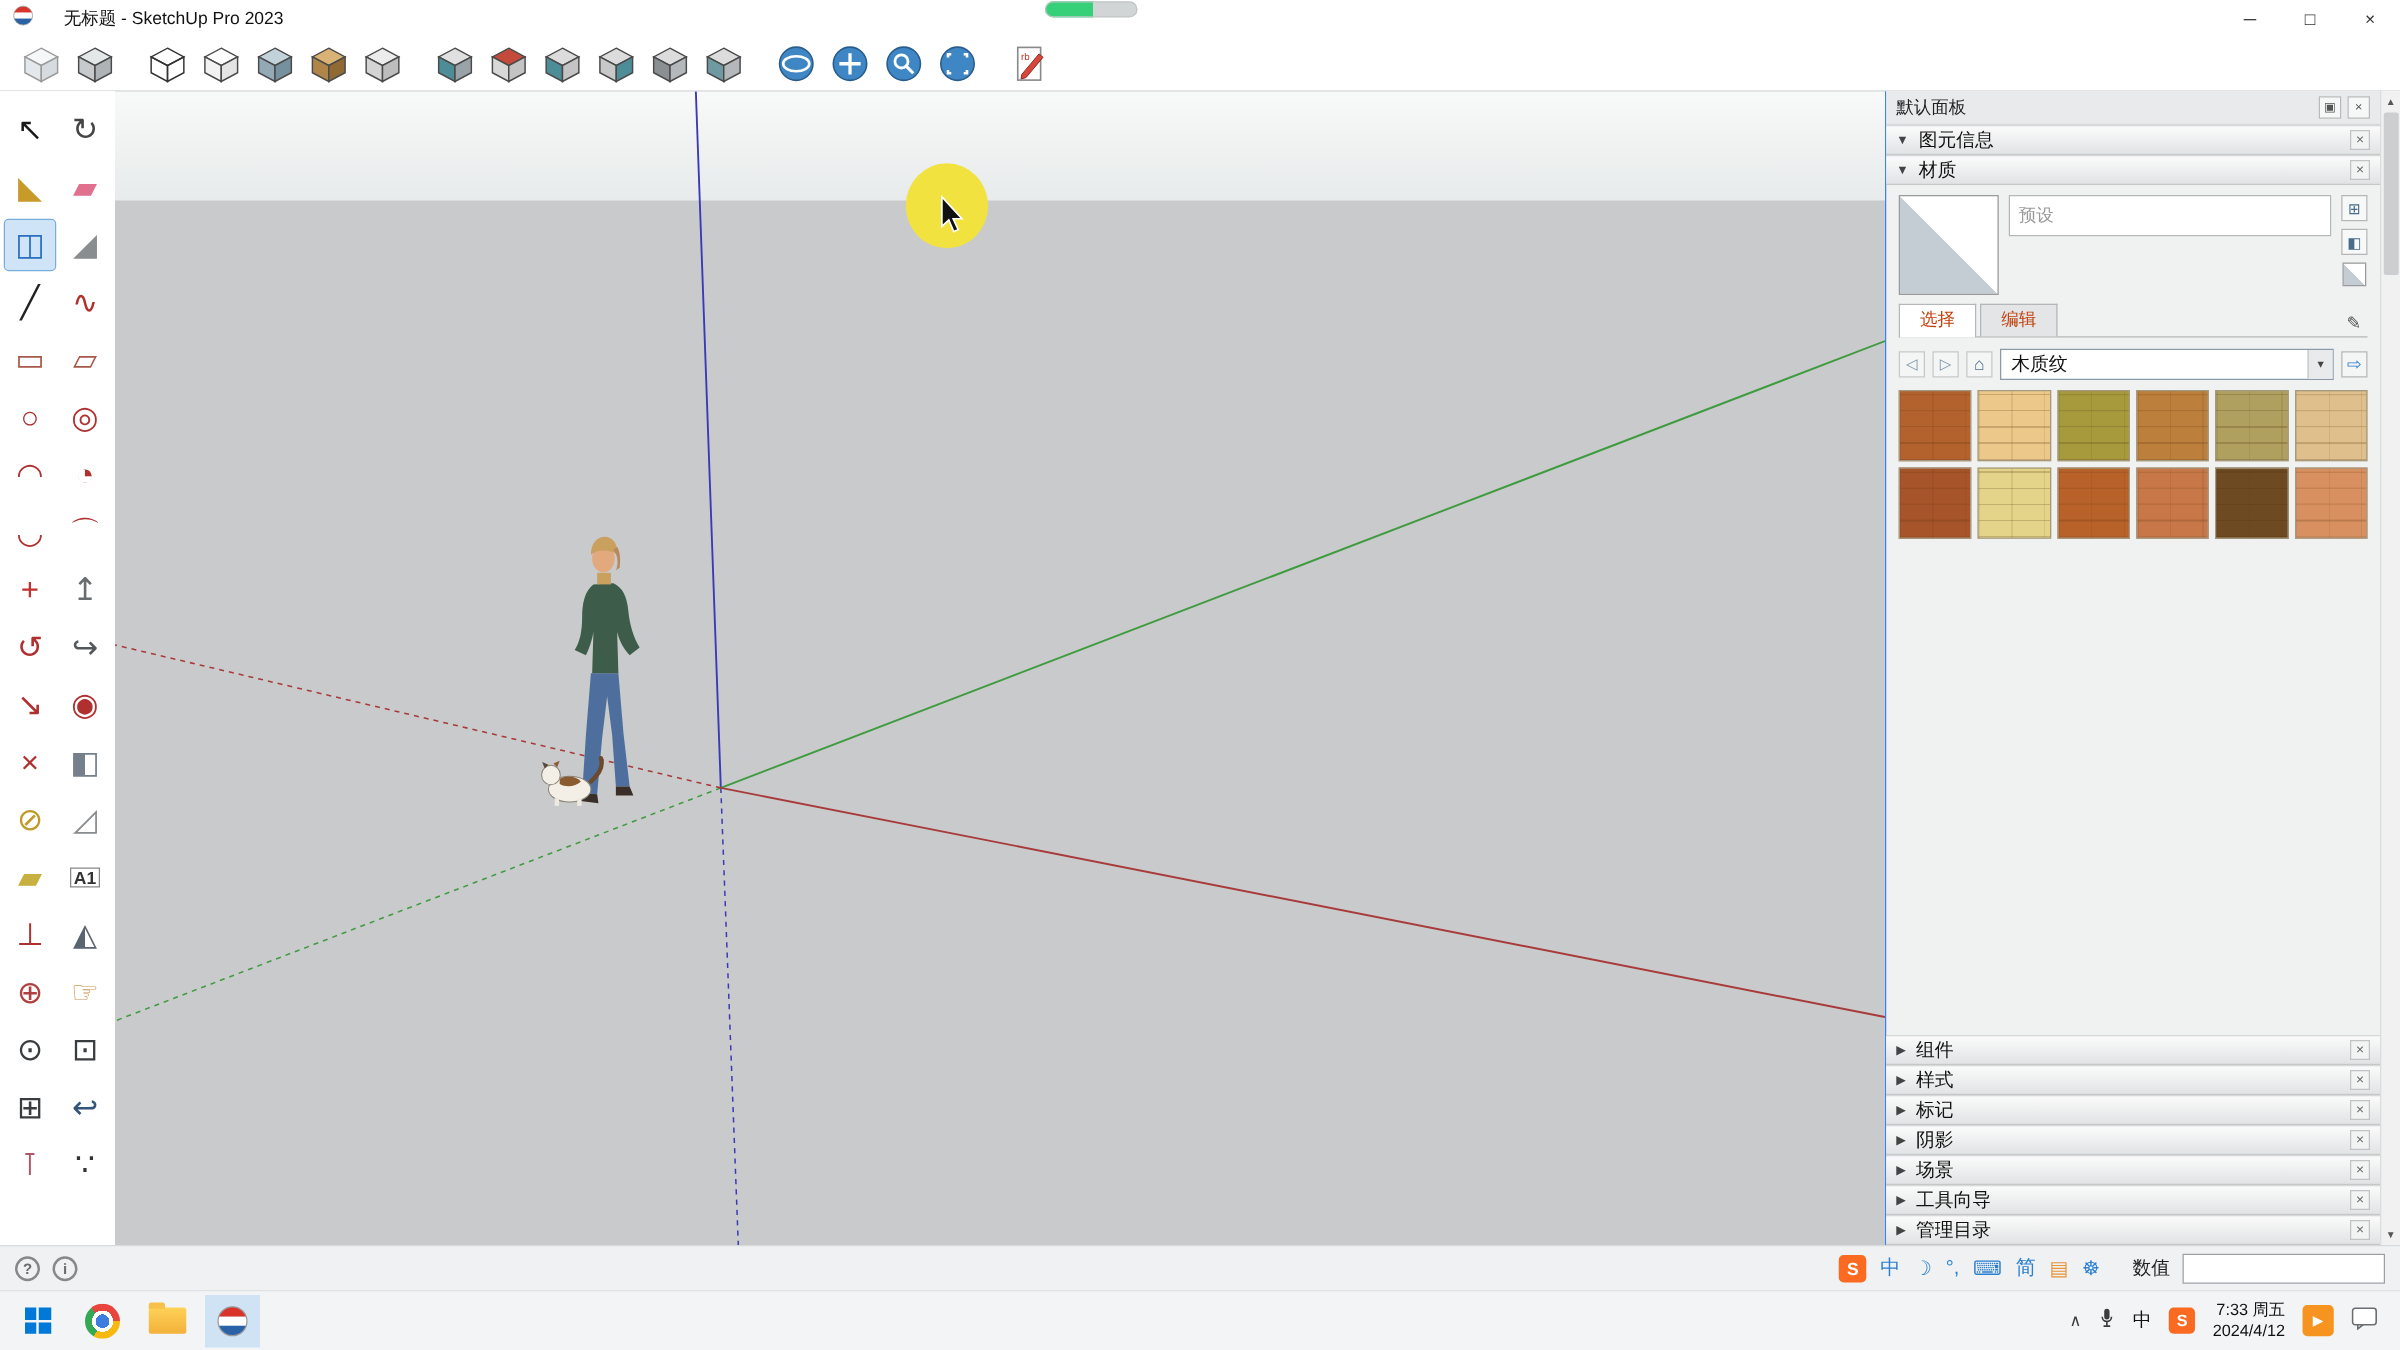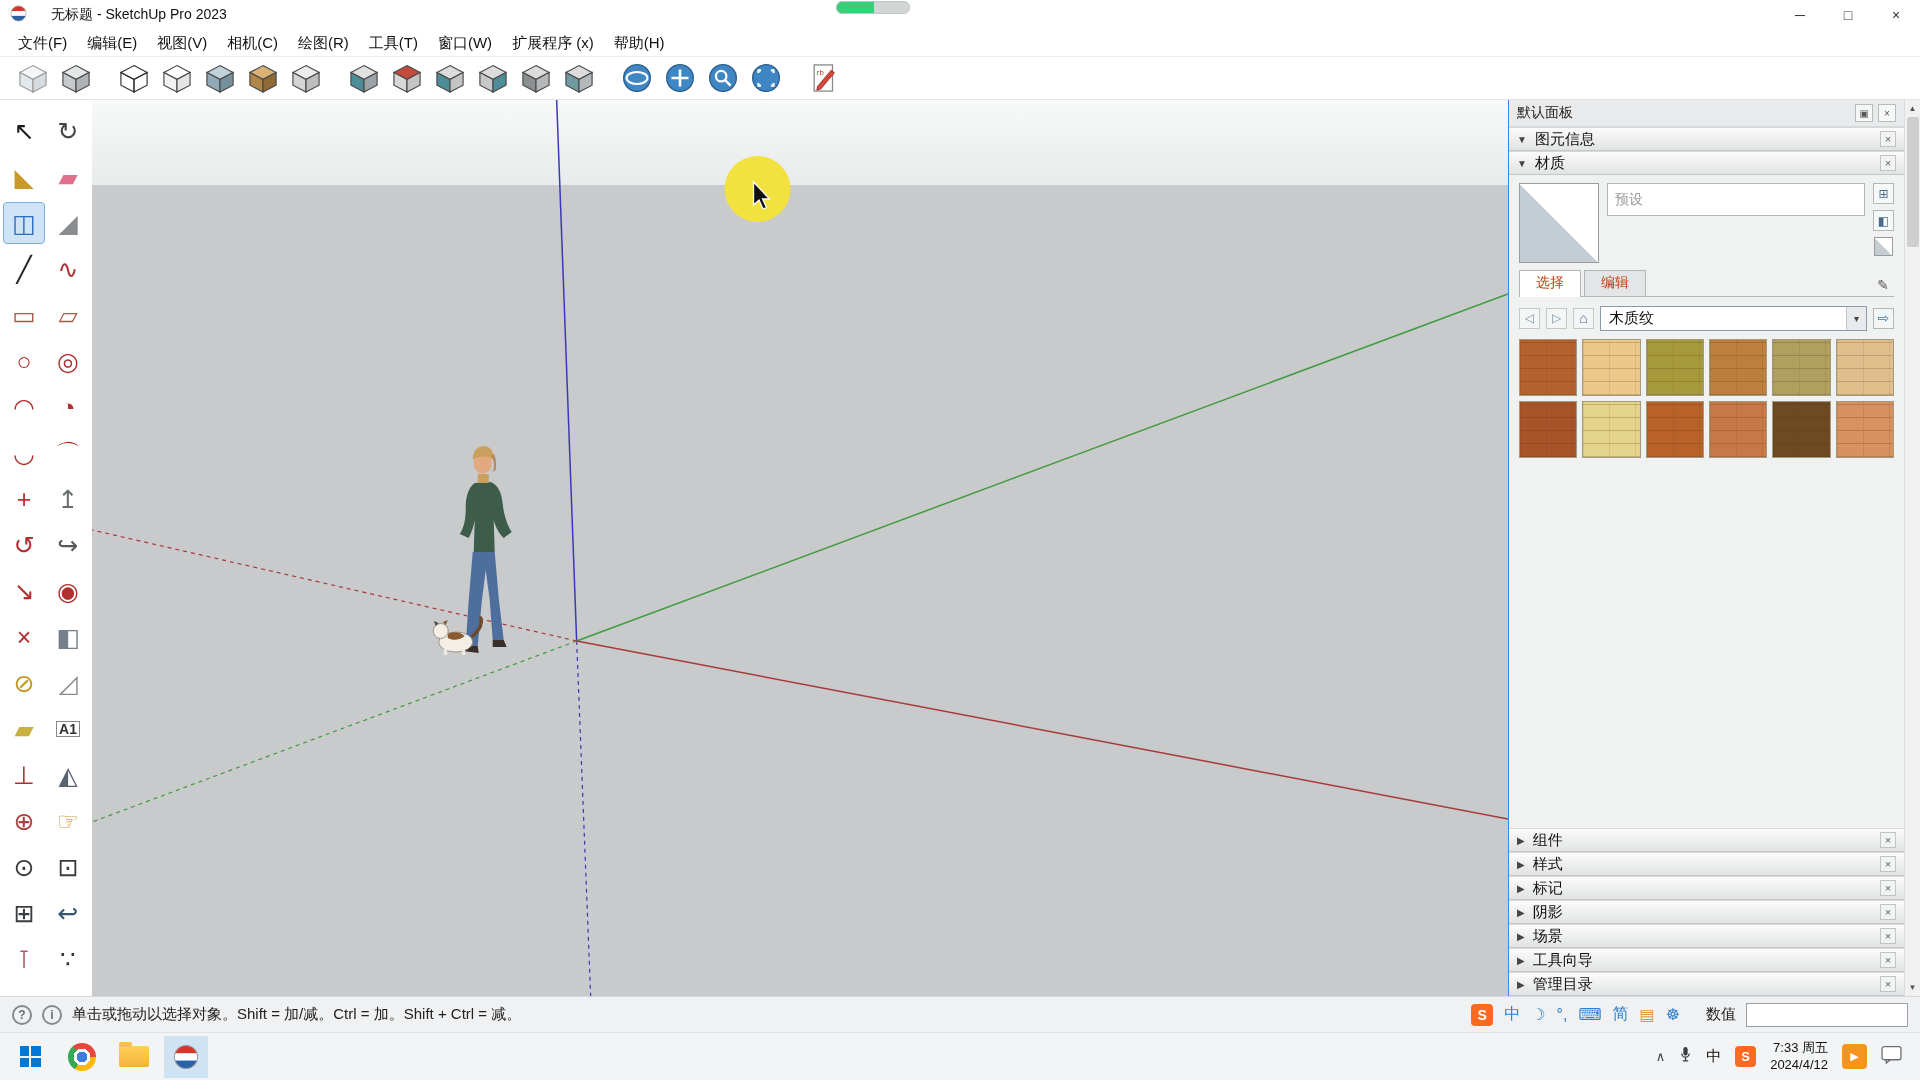--- a/index.html
+++ b/index.html
@@ -127,31 +127,20 @@
     </span>
     <span class="title">无标题 - SketchUp Pro 2023</span>
     <div class="capture-pill"></div>
     <div class="win-controls">
       <button class="win-btn">─</button>
       <button class="win-btn">□</button>
       <button class="win-btn">×</button>
     </div>
   </div>
 
-  <div class="menubar" id="menubar">
-      <div class="menu-item">文件(F)</div>
-      <div class="menu-item">编辑(E)</div>
-      <div class="menu-item">视图(V)</div>
-      <div class="menu-item">相机(C)</div>
-      <div class="menu-item">绘图(R)</div>
-      <div class="menu-item">工具(T)</div>
-      <div class="menu-item">窗口(W)</div>
-      <div class="menu-item">扩展程序 (x)</div>
-      <div class="menu-item">帮助(H)</div>
-    </div>
 
   <div class="toolbar-top" id="toolbar-top">
       <div class="tb-group">
         <button class="tb-btn">
           <svg viewBox="0 0 26 26" width="34" height="34" opacity="0.55">
             <polygon points="13,3.5 23,8.8 13,14.1 3,8.8" fill="#eef2f4" stroke="#4a4a4a" stroke-width="0.9"></polygon>
             <polygon points="3,8.8 13,14.1 13,23.8 3,18.5" fill="#ccd6db" stroke="#4a4a4a" stroke-width="0.9"></polygon>
             <polygon points="23,8.8 13,14.1 13,23.8 23,18.5" fill="#b3bfc5" stroke="#4a4a4a" stroke-width="0.9"></polygon>
           </svg>
         </button>
@@ -555,21 +544,20 @@
       <div class="sb-arrow">▲</div>
       <div class="sb-thumb"></div>
       <div class="sb-fill"></div>
       <div class="sb-arrow">▼</div>
     </div>
   </div>
 
   <div class="statusbar">
     <div class="sb-icon">?</div>
     <div class="sb-icon">i</div>
-    <div class="hint">单击或拖动以选择对象。Shift = 加/减。Ctrl = 加。Shift + Ctrl = 减。</div>
     <div class="sb-spacer"></div>
     <div class="ime-bar" id="ime-bar">
         <span class="ime-logo">S</span>
         <span class="ime-glyph" style="color: rgb(42, 127, 208);">中</span>
         <span class="ime-glyph" style="color: rgb(42, 127, 208);">☽</span>
         <span class="ime-glyph" style="color: rgb(42, 127, 208);">°,</span>
         <span class="ime-glyph" style="color: rgb(42, 127, 208);">⌨</span>
         <span class="ime-glyph" style="color: rgb(42, 127, 208);">简</span>
         <span class="ime-glyph" style="color: rgb(232, 149, 58);">▤</span>
         <span class="ime-glyph" style="color: rgb(42, 127, 208);">☸</span>

